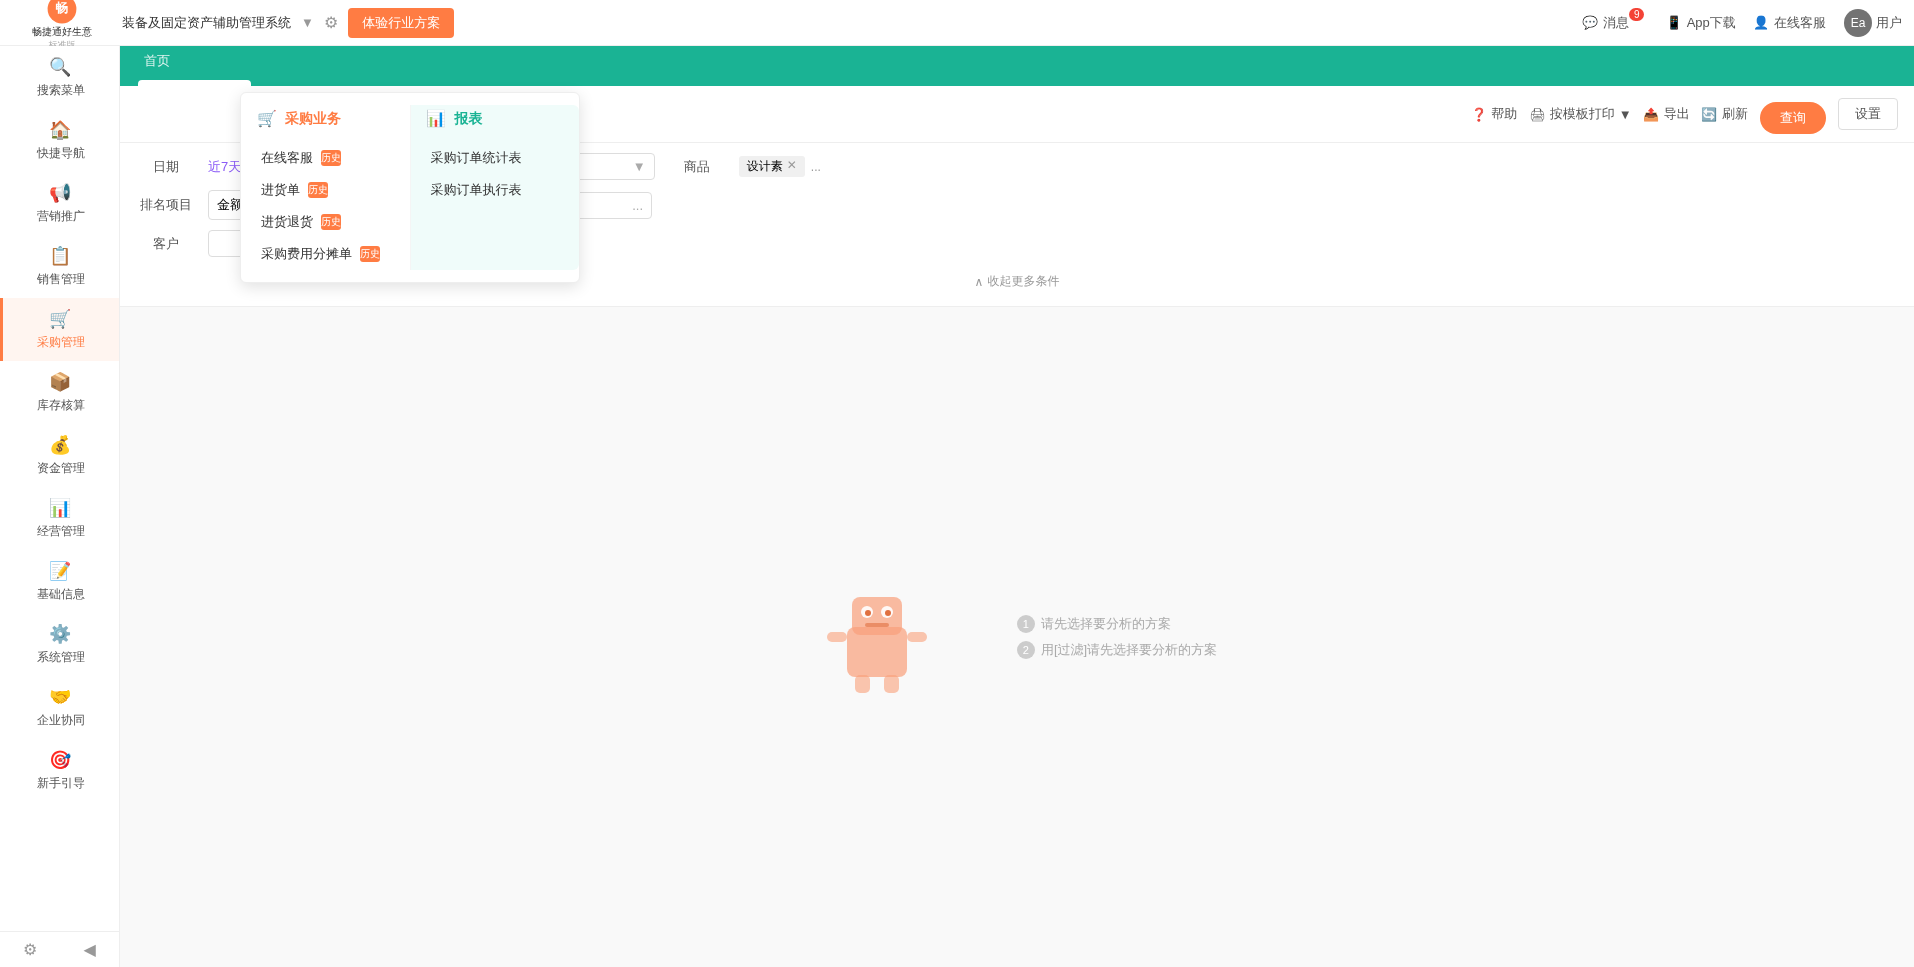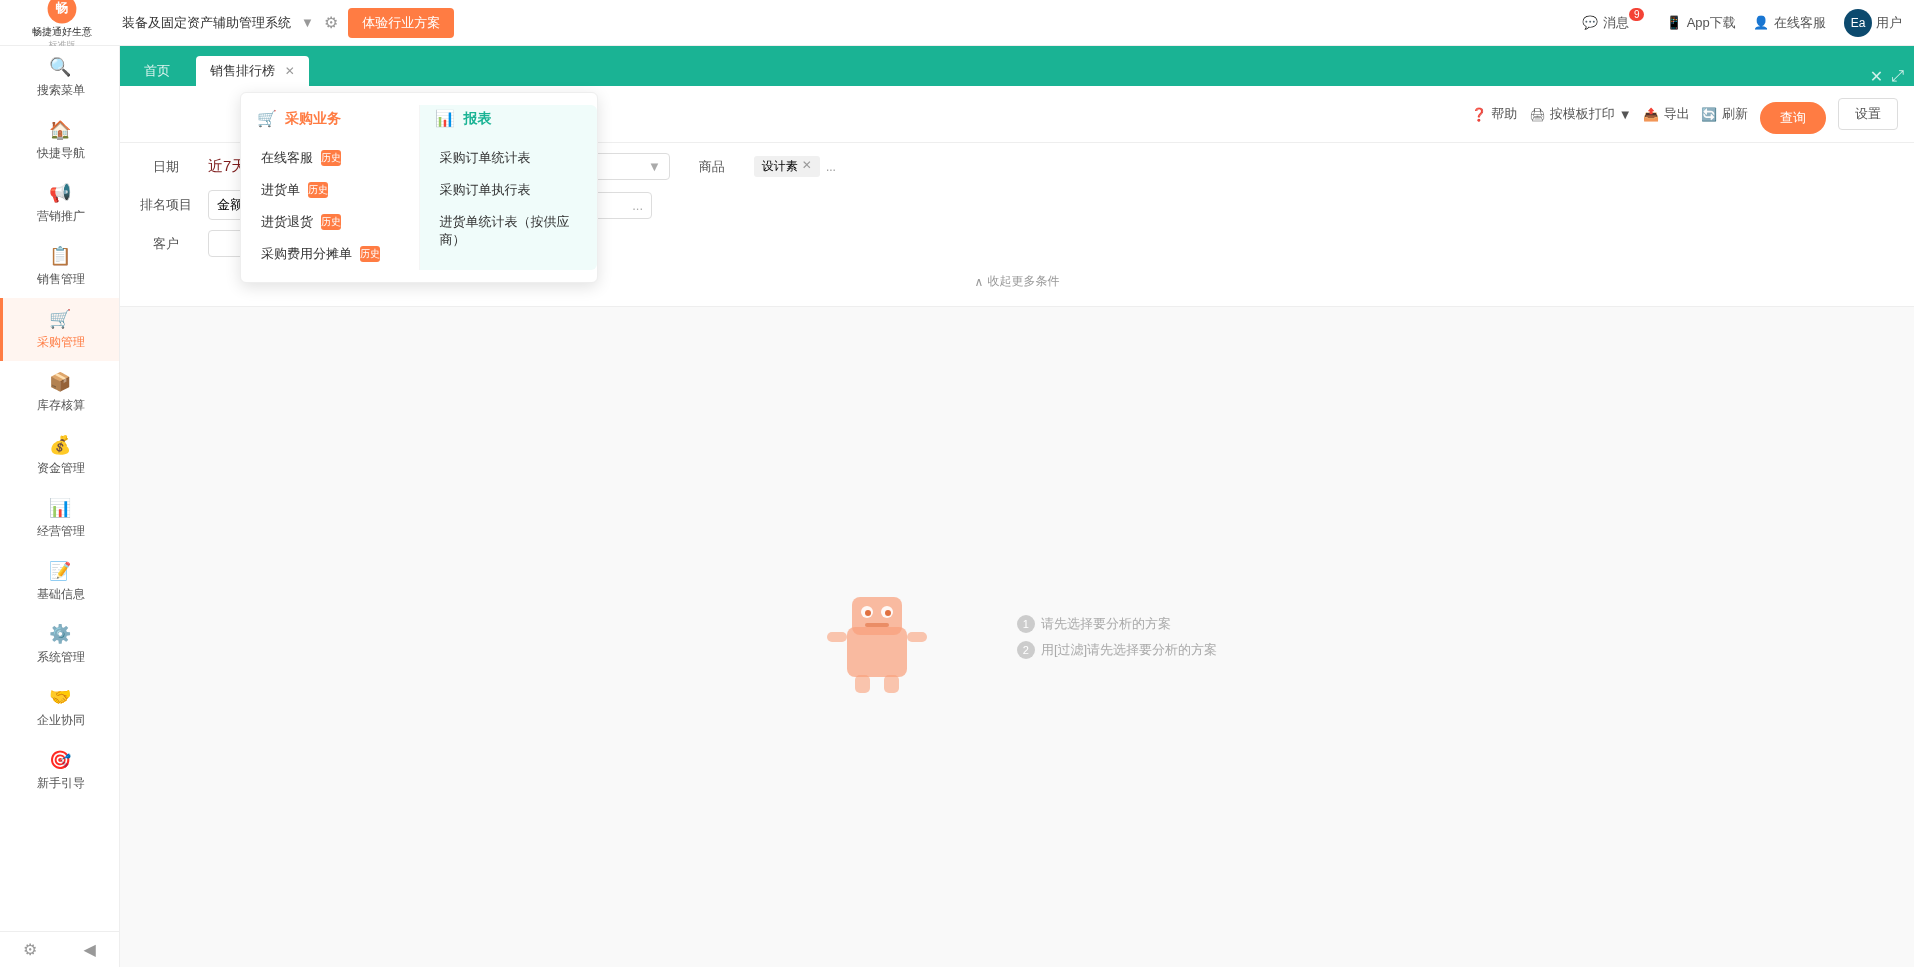--- a/index.html
+++ b/index.html
@@ -57,21 +57,21 @@
       font-size: 10px;
       padding: 1px 5px;
       position: relative;
       top: -8px;
       left: -4px;
     }
     .user-avatar {
       width: 28px;
       height: 28px;
       border-radius: 50%;
-      background: #0c4a6e;
+      background: #737373;
       display: inline-flex;
       align-items: center;
       justify-content: center;
       color: #fff;
       font-size: 12px;
     }
 
     
     .main-layout {
       display: flex;
@@ -126,25 +126,26 @@
       flex: 1;
       display: flex;
       flex-direction: column;
       overflow: hidden;
     }
 
     
     .tab-bar {
       background: #1ab394;
       display: flex;
-      align-items: flex-end;
+      align-items: flex-start;
       height: 40px;
       padding: 0 10px;
       gap: 4px;
       flex-shrink: 0;
+      flex-direction: column;
     }
     .tab-item {
       padding: 6px 14px;
       border-radius: 4px 4px 0 0;
       cursor: pointer;
       font-size: 13px;
       color: rgba(255,255,255,0.85);
     }
     .tab-item.active {
       background: #fff;
@@ -232,23 +233,23 @@
       white-space: nowrap;
       min-width: 60px;
       text-align: center;
     }
     .filter-date-range {
       display: flex;
       align-items: center;
       gap: 6px;
     }
     .date-shortcut {
-      color: #7f1d1d;
-      cursor: pointer;
-      font-size: 15px;
+      color: #8b5cf6;
+      cursor: pointer;
+      font-size: 13px;
     }
     .filter-tag {
       background: #f0f0f0;
       border-radius: 3px;
       padding: 2px 8px;
       font-size: 12px;
       display: flex;
       gap: 4px;
     }
     .filter-tag-close {
@@ -635,21 +636,18 @@
           <div class="dropdown-col-title">
             <span class="dropdown-col-title-icon">📊</span>
             <span>报表</span>
           </div>
           <div class="dropdown-item">
             <span>采购订单统计表</span>
           </div>
           <div class="dropdown-item">
             <span>采购订单执行表</span>
           </div>
-          <div class="dropdown-item">
-            <span>进货单统计表（按供应商）</span>
-          </div>
         </div>
       </div>
     </div>
 
   </div>
 </div>
 
 </body></html>

